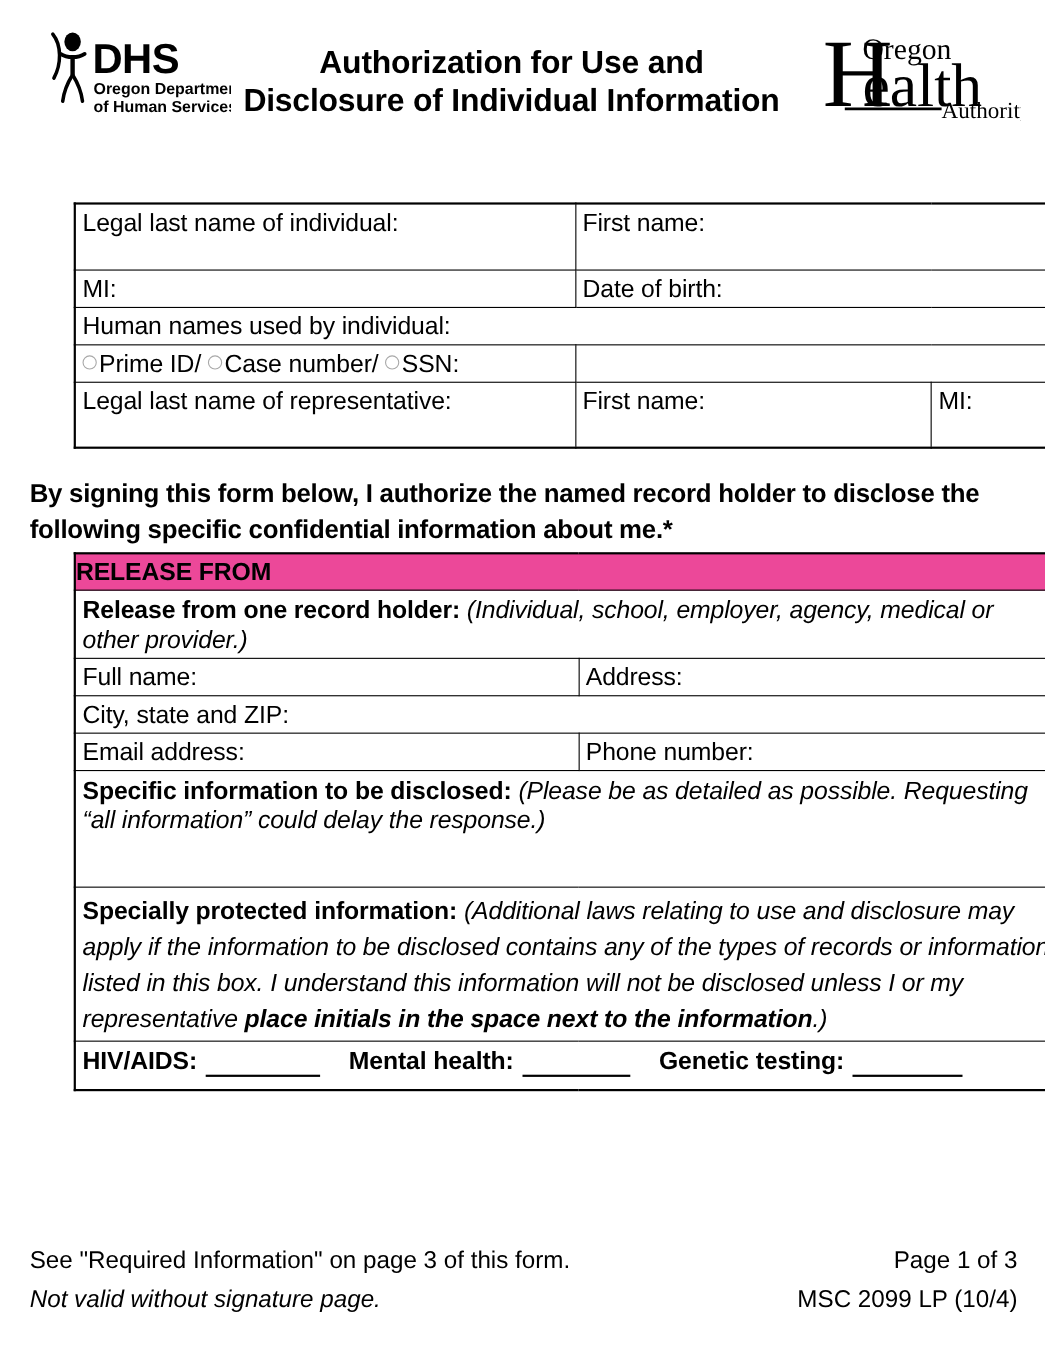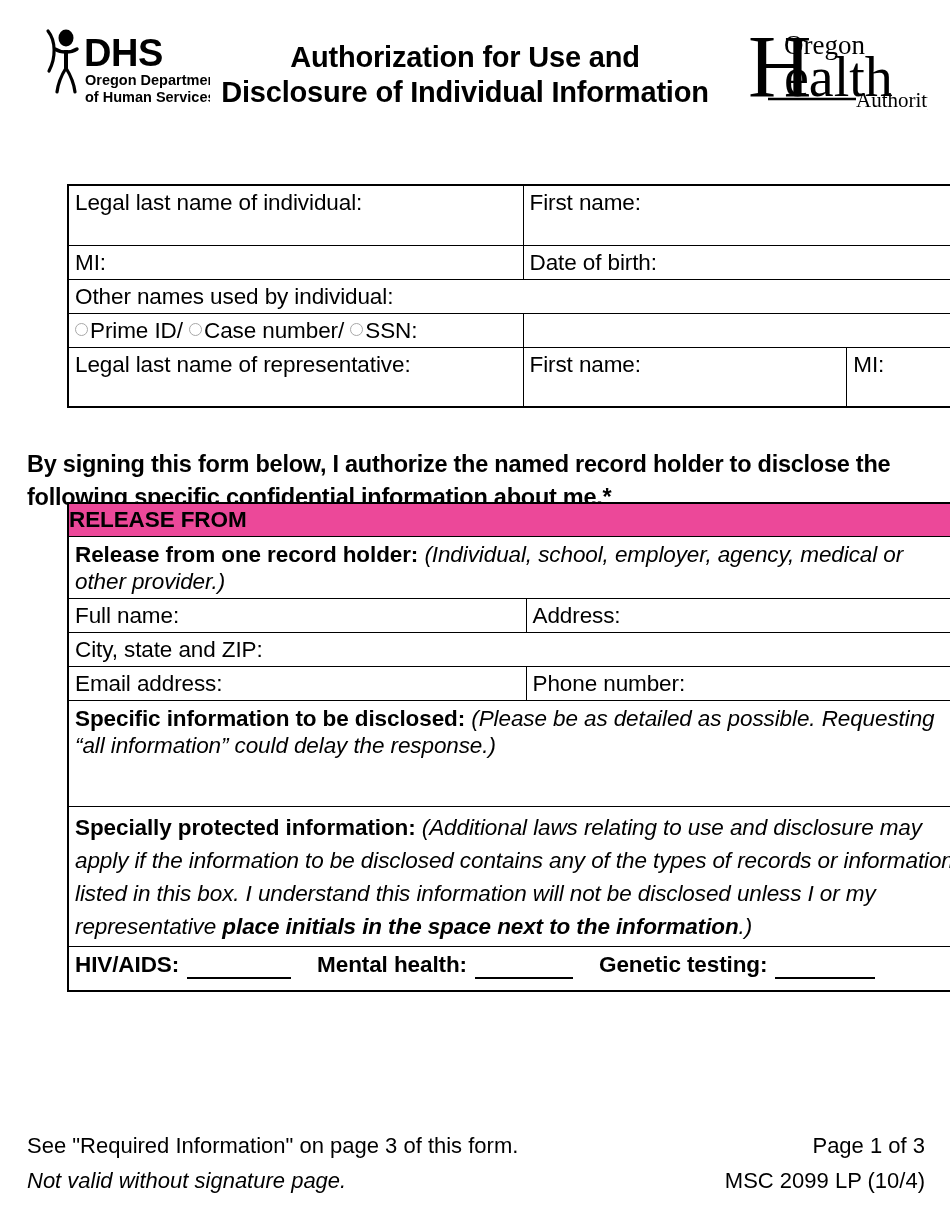--- a/index.html
+++ b/index.html
@@ -107,21 +107,21 @@
   }
 
   .b { font-weight: bold; }
   .i { font-style: italic; }
   .bi { font-weight: bold; font-style: italic; }
 
   
   .auth-statement {
     position: absolute;
     left: 27px;
-    top: 448px;
+    top: 432px;
     width: 898px;
     font-size: 23.5px;
     font-weight: bold;
     line-height: 33px;
     letter-spacing: -0.25px;
   }
 
   .para-cell {
     line-height: 32px;
     padding-top: 4px !important;
@@ -215,21 +215,21 @@
     <tr class="r-norm">
       <td>
         <span>MI:</span>
       </td>
       <td colspan="2">
         <span>Date of birth:</span>
       </td>
     </tr>
     <tr class="r-norm">
       <td colspan="3">
-        <span>Other names used by individual:</span>
+        <span>Human names used by individual:</span>
       </td>
     </tr>
     <tr class="r-norm">
       <td>
         <span class="radio"></span><span>Prime ID/</span>
         <span class="radio"></span><span>Case number/</span>
         <span class="radio"></span><span>SSN:</span>
       </td>
       <td colspan="2">
         <span></span>

